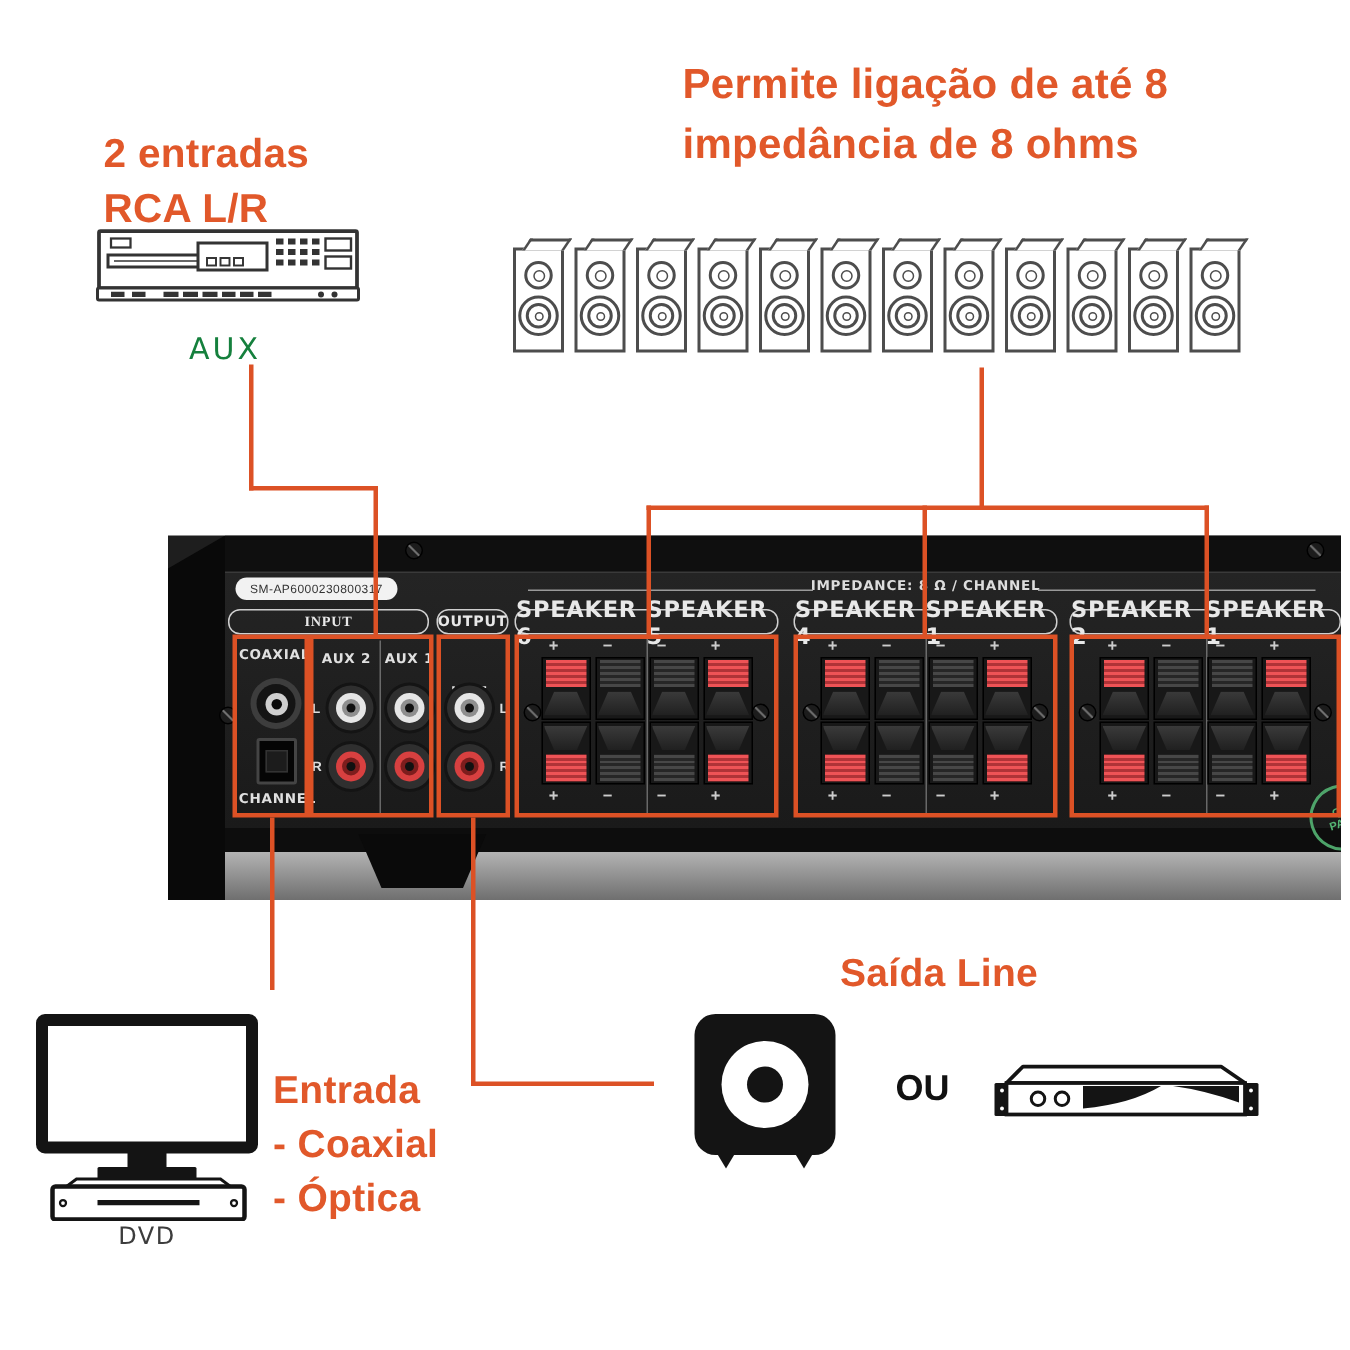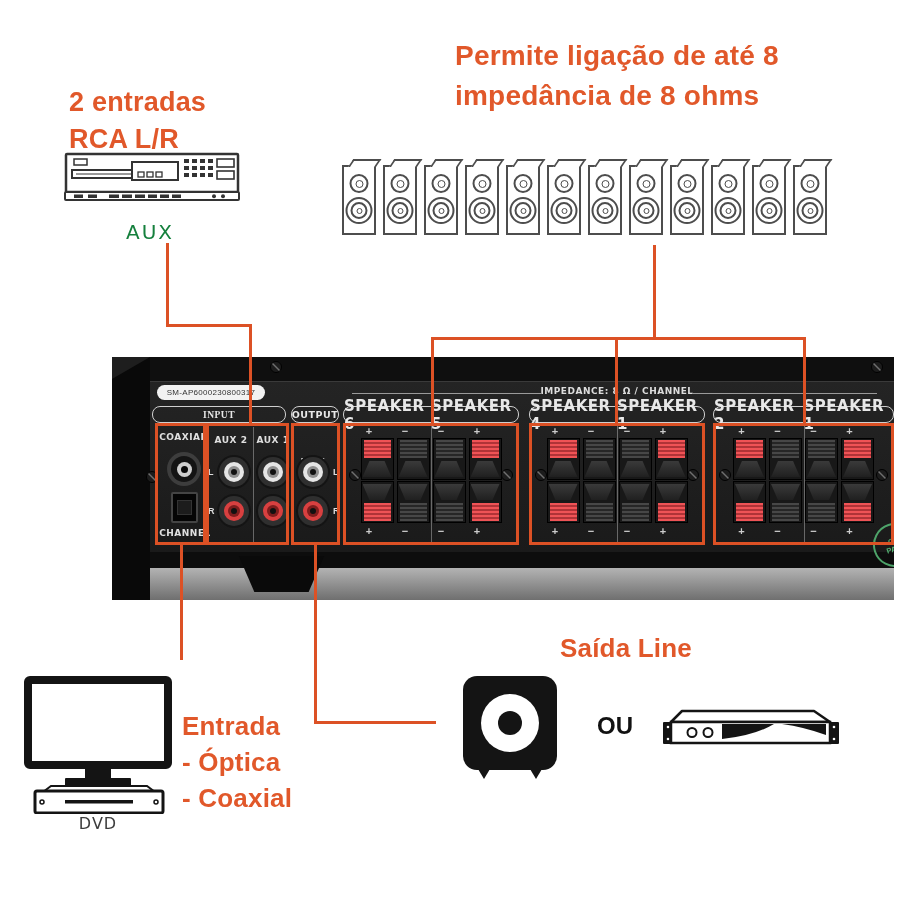--- a/index.html
+++ b/index.html
@@ -497,22 +497,22 @@
       <rect x="13" y="115" width="128" height="22" fill="#fff" stroke="#141414" stroke-width="3" rx="2"></rect>
       <rect x="43" y="124" width="68" height="3.5" fill="#141414"></rect>
       <circle cx="20" cy="126" r="2" fill="none" stroke="#141414" stroke-width="1.5"></circle>
       <circle cx="134" cy="126" r="2" fill="none" stroke="#141414" stroke-width="1.5"></circle>
     </g>
   </svg>
   <div class="abs blacklabel" style="left:48px;top:814px;width:100px;text-align:center;font-size:16px;letter-spacing:1px;color:#3d3d3d;">DVD</div>
 
   <div class="abs otext t-entrada">
     <div>Entrada</div>
+    <div>- Coaxial</div>
     <div>- Óptica</div>
-    <div>- Coaxial</div>
   </div>
 
   <div class="abs otext t-saida">Saída Line</div>
 
   <svg class="abs" style="left:460px;top:673px;z-index:3" width="100" height="107" viewBox="0 0 100 107">
     <rect x="3" y="3" width="94" height="94" rx="14" fill="#141414"></rect>
     <circle cx="50" cy="50" r="29" fill="#fff"></circle>
     <circle cx="50" cy="50" r="12" fill="#141414"></circle>
     <polygon points="18,96 30,96 24,106" fill="#141414"></polygon>
     <polygon points="70,96 82,96 76,106" fill="#141414"></polygon>

